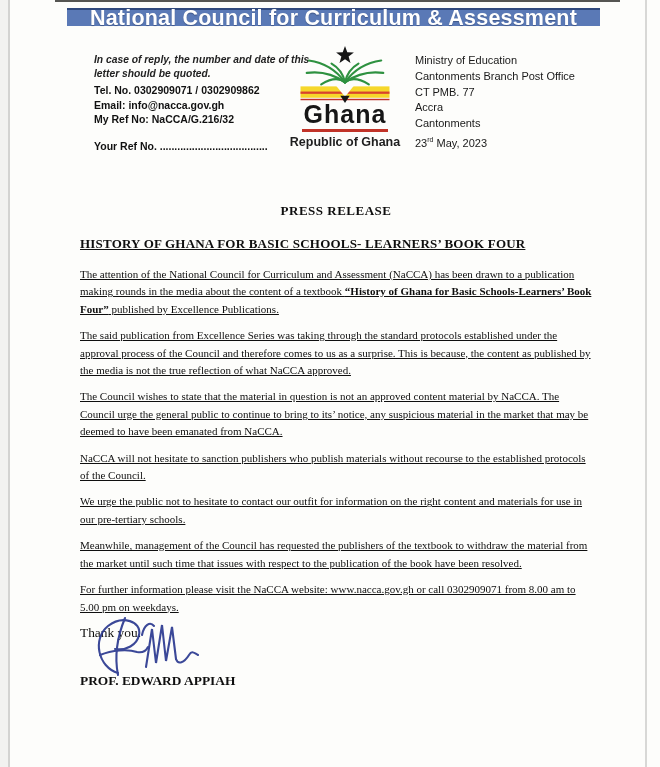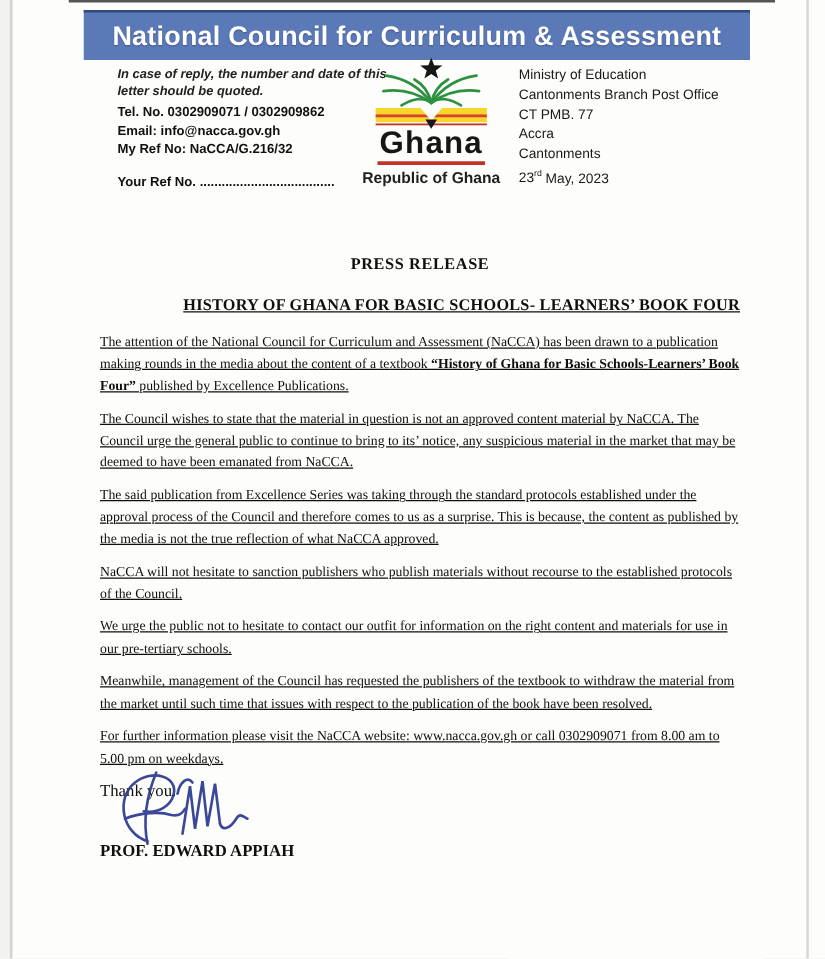--- a/index.html
+++ b/index.html
@@ -7,21 +7,21 @@
     position:relative; width:660px; height:767px; margin:0 auto;
     background:#fdfdfb; overflow:hidden;
     font-family:"Liberation Sans", sans-serif; color:#1a1a1a;
   }
   .left-strip { position:absolute; left:0; top:0; width:8px; height:100%; background:#f2f2f0; }
   .edge-left  { position:absolute; left:8px; top:0; width:2px; height:100%; background:#d3d3d1; }
   .edge-right { position:absolute; left:645px; top:0; width:2px; height:100%; background:#d8d8d6; }
   .top-line   { position:absolute; left:55px; top:0; width:565px; height:2px; background:#555552; }
 
   .banner {
-    position:absolute; left:67px; top:8px; width:533px; height:40px;
+    position:absolute; left:67px; top:8px; width:533px; height:18px;
     background:#5a79b6; border-top:2px solid #30497d; border-left:1px solid #41movie5a8f;
     box-sizing:border-box;
     display:flex; align-items:center; justify-content:center;
   }
   .banner-title {
     color:#ffffff; font-size:21.5px; font-weight:bold; letter-spacing:0.2px;
     text-shadow:0 1px 1px rgba(30,45,80,0.45);
     white-space:nowrap;
   }
 
@@ -44,21 +44,21 @@
   .date-suffix { font-size:7px; vertical-align:super; }
   .date-rest { margin-left:3px; }
 
   
   .content {
     position:absolute; left:80px; top:203px; width:512px;
     font-family:"Liberation Serif", serif; color:#0f0f0f;
   }
   .doc-title { text-align:center; font-weight:bold; font-size:13px; letter-spacing:0.5px; }
   .doc-subject {
-    text-align:right; font-weight:bold; font-size:13px; letter-spacing:0.2px;
+    text-align:left; font-weight:bold; font-size:13px; letter-spacing:0.2px;
     text-decoration:underline; margin-top:17px;
   }
   .paragraphs { margin-top:14px; font-size:11px; line-height:17.4px;text-decoration:underline; }
   .paragraphs p { margin:0 0 9px 0; }
 
   .sig-block { position:relative; margin-top:1px; }
   .closing { font-size:13.4px; }
   .signature-svg { position:absolute; left:4px; top:-10px; pointer-events:none; }
   .sig-name  { font-weight:bold; font-size:13.4px; margin-top:32px; }
   .sig-title { font-weight:bold; font-size:13.4px; margin-top:3px; }
@@ -124,22 +124,22 @@
     <div>Accra</div>
     <div>Cantonments</div>
     <div><span>23</span><span class="date-suffix">rd</span><span class="date-rest">May, 2023</span></div>
   </div>
 
   <div class="content">
     <div class="doc-title">PRESS RELEASE</div>
     <div class="doc-subject">HISTORY OF GHANA FOR BASIC SCHOOLS- LEARNERS’ BOOK FOUR</div>
     <div class="paragraphs">
         <p><span>The attention of the National Council for Curriculum and Assessment (NaCCA) has been drawn to a publication making rounds in the media about the content of a textbook </span><b>“History of Ghana for Basic Schools-Learners’ Book Four”</b><span> published by Excellence Publications.</span></p>
+        <p><span>The said publication from Excellence Series was taking through the standard protocols established under the approval process of the Council and therefore comes to us as a surprise. This is because, the content as published by the media is not the true reflection of what NaCCA approved.</span></p>
         <p><span>The Council wishes to state that the material in question is not an approved content material by NaCCA. The Council urge the general public to continue to bring to its’ notice, any suspicious material in the market that may be deemed to have been emanated from NaCCA.</span></p>
-        <p><span>The said publication from Excellence Series was taking through the standard protocols established under the approval process of the Council and therefore comes to us as a surprise. This is because, the content as published by the media is not the true reflection of what NaCCA approved.</span></p>
         <p><span>NaCCA will not hesitate to sanction publishers who publish materials without recourse to the established protocols of the Council.</span></p>
         <p><span>We urge the public not to hesitate to contact our outfit for information on the right content and materials for use in our pre-tertiary schools.</span></p>
         <p><span>Meanwhile, management of the Council has requested the publishers of the textbook to withdraw the material from the market until such time that issues with respect to the publication of the book have been resolved.</span></p>
         <p><span>For further information please visit the NaCCA website: www.nacca.gov.gh or call 0302909071 from 8.00 am to 5.00 pm on weekdays.</span></p>
       </div>
 
     <div class="sig-block">
       <div class="closing">Thank you.</div>
       <svg class="signature-svg" width="160" height="64" viewBox="0 0 160 64">
         <g stroke="#2b3990" stroke-width="2.1" fill="none" stroke-linecap="round" opacity="0.92">

